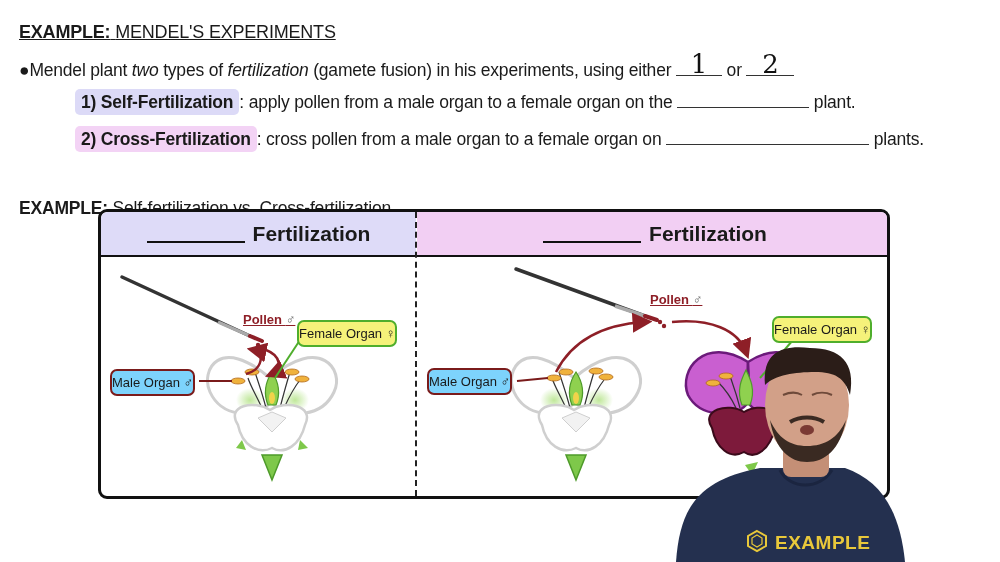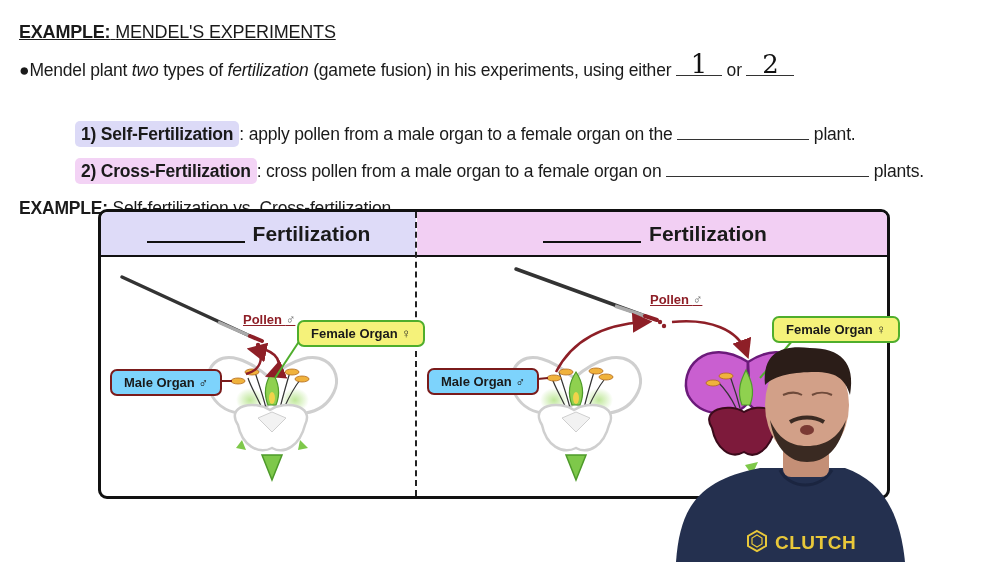--- a/index.html
+++ b/index.html
@@ -6,36 +6,36 @@
   html, body { width: 1000px; height: 562px; background: #ffffff; overflow: hidden; }
   body { position: relative; font-family: "Liberation Sans", sans-serif; color: #1a1a1a; }
 
   .line { position: absolute; white-space: nowrap; font-size: 17.5px; letter-spacing: -0.2px; }
   .concept { left: 19px; top: 22px; font-size: 18px; text-decoration: underline; }
   .concept b { font-weight: bold; }
   .bullet-line { left: 19px; top: 60px; }
   .blank { display: inline-block; border-bottom: 1.3px solid #333; height: 14px; vertical-align: baseline; position: relative; }
   .hand { position: absolute; left: 0; right: 0; bottom: -2px; text-align: center; font-family: "DejaVu Serif", serif; font-size: 26px; color: #111; line-height: 1; }
   .underline-hand { text-decoration: underline; text-decoration-thickness: 1.5px; }
-  .item { left: 75px; margin-top: 32px; }
+  .item { left: 75px; }
   .item1 { top: 92px; }
   .item2 { top: 129px; text-align: center; }
   .hl { padding: 3px 6px; border-radius: 5px; font-weight: bold; }
   .hl-self { background: #dcdaf7; }
   .hl-cross { background: #f3d3f5; }
   .example { left: 19px; top: 171px; margin-top: 27px; }
 
   .panel { position: absolute; left: 98px; top: 209px; width: 792px; height: 290px; border: 3px solid #111; border-radius: 9px; overflow: hidden; background: #fff; }
   .panel-head { position: absolute; top: 0; height: 45px; border-bottom: 2.5px solid #111; display: flex; align-items: center; justify-content: center; font-weight: bold; font-size: 21px; }
   .head-left { left: 0; width: 315px; background: #dedbf8; border-top-left-radius: 6px; }
   .head-right { left: 316px; width: 476px; background: #f2cff3; }
   .head-blank { display: inline-block; width: 98px; border-bottom: 2px solid #111; height: 18px; margin-right: 8px; }
   .divider { position: absolute; left: 314px; top: 0; bottom: 0; border-left: 2.5px dashed #222; }
 
-  .label { position: absolute; font-weight: bold; font-size: 13px; border-radius: 7px; padding: 4px 12px; white-space: nowrap; }
+  .label { position: absolute; font-weight: normal; font-size: 13px; border-radius: 7px; padding: 4px 0; white-space: nowrap; }
   .male-lbl { background: #7dd3fc; border: 2px solid #7a1b1b; color: #1a1a1a; }
   .female-lbl { background: #f5f27a; border: 2px solid #4fae2c; color: #1a1a1a; }
   .pollen-lbl { position: absolute; font-weight: bold; font-size: 13px; color: #8e1f27; text-decoration: underline; }
   .pollen-lbl span { color: #666; font-weight: normal; }
   .shirt-text { position: absolute; left: 775px; top: 532px; font-weight: bold; font-size: 19px; color: #e9c83a; letter-spacing: 0.5px; }
   svg { position: absolute; left: 0; top: 0; }
 </style>
 </head>
 <body>
 
@@ -193,13 +193,13 @@
   <ellipse cx="807" cy="430" rx="7" ry="5" fill="#7a3a34"></ellipse>
   <path d="M790,422 C800,416 814,416 824,422" stroke="#3a2a22" stroke-width="4" fill="none"></path>
   <path d="M783,395 C790,392 797,392 802,395" stroke="#6e4a3a" stroke-width="2" fill="none"></path>
   <path d="M812,395 C818,392 826,392 832,395" stroke="#6e4a3a" stroke-width="2" fill="none"></path>
 
   <g transform="translate(757,541)">
     <polygon points="0,-10 9,-5 9,5 0,10 -9,5 -9,-5" fill="none" stroke="#e9c83a" stroke-width="2"></polygon>
     <polygon points="0,-6 5,-3 5,3 0,6 -5,3 -5,-3" fill="none" stroke="#e9c83a" stroke-width="1.2"></polygon>
   </g>
 </svg>
-<div class="shirt-text">CLUTCH</div>
+<div class="shirt-text">EXAMPLE</div>
 
 </body></html>

